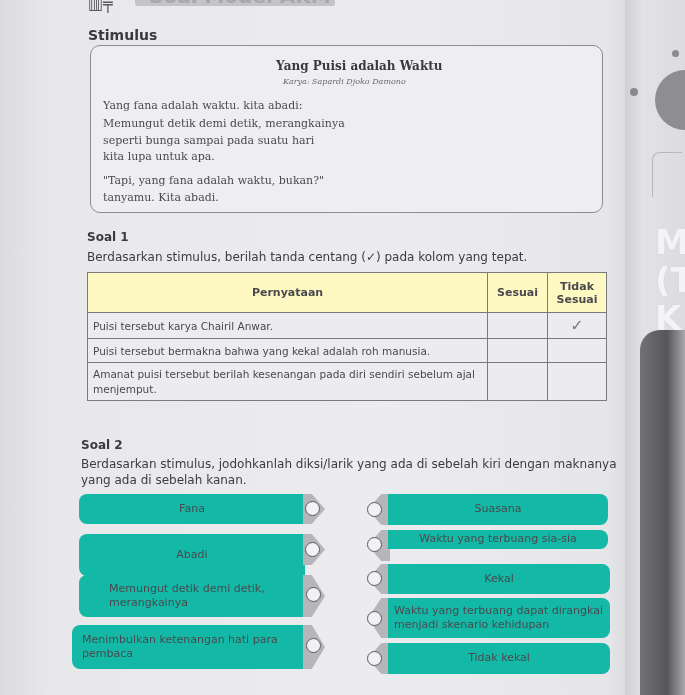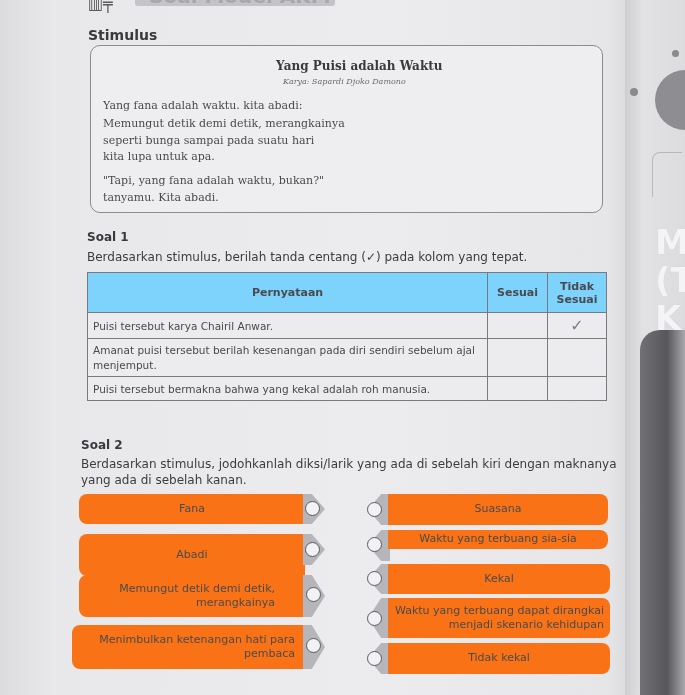--- a/index.html
+++ b/index.html
@@ -65,31 +65,31 @@
       font-family: "DejaVu Serif", serif; font-size: 11px; color: #4a4a4e;
     }
     .question-text {
       position: absolute; font-size: 12px; color: #3c3c40;
     }
     table.stmt {
       position: absolute; left: 87px; top: 272px; width: 520px;
       border-collapse: collapse; font-size: 10.5px; color: #4a4a4e;
     }
     table.stmt th {
-      background: #7dd3fc; font-weight: bold; font-size: 11px; color: #4a4a4e;
+      background: #fef9c3; font-weight: bold; font-size: 11px; color: #4a4a4e;
       border: 1px solid #7a7a7e; height: 40px;
     }
     table.stmt td {
       border: 1px solid #7a7a7e; padding: 3px 5px; background: #ececee;
       height: 24px; vertical-align: middle;
     }
     table.stmt td.mark { text-align: center; color: #7a7a8c; font-size: 16px; }
     .match-item {
-      position: absolute; height: 32px; background: #f97316;
-      display: flex; align-items: center; justify-content: center; text-align: right;
+      position: absolute; height: 32px; background: #14b8a6;
+      display: flex; align-items: center; justify-content: center; text-align: left;
       font-size: 11px; color: #4a4a4e; line-height: 1.3;
     }
     .match-left { border-radius: 8px 0 0 8px; }
     .match-right { border-radius: 0 8px 8px 0; }
     .notch-left {
       position: absolute; width: 22px; height: 32px;
       background: #b6b6ba;
       clip-path: polygon(0 0, 40% 0, 100% 50%, 40% 100%, 0 100%);
     }
     .notch-right {
@@ -148,26 +148,26 @@
       <th>Tidak Sesuai</th>
     </tr>
   </thead>
   <tbody>
     <tr>
       <td>Puisi tersebut karya Chairil Anwar.</td>
       <td class="mark"></td>
       <td class="mark">✓</td>
     </tr>
     <tr>
+      <td>Puisi tersebut bermakna bahwa yang kekal adalah roh manusia.</td>
+      <td class="mark"></td>
+      <td class="mark"></td>
+    </tr>
+    <tr>
       <td style="height:38px;line-height:1.35;">Amanat puisi tersebut berilah kesenangan pada diri sendiri sebelum ajal menjemput.</td>
-      <td class="mark"></td>
-      <td class="mark"></td>
-    </tr>
-    <tr>
-      <td>Puisi tersebut bermakna bahwa yang kekal adalah roh manusia.</td>
       <td class="mark"></td>
       <td class="mark"></td>
     </tr>
   </tbody>
 </table>
 
 <div class="section-title" style="left:81px;top:438px;font-size:12px;">Soal 2</div>
 <div class="question-text" style="left:81px;top:457px;">Berdasarkan stimulus, jodohkanlah diksi/larik yang ada di sebelah kiri dengan maknanya</div>
 <div class="question-text" style="left:81px;top:473px;">yang ada di sebelah kanan.</div>
 

